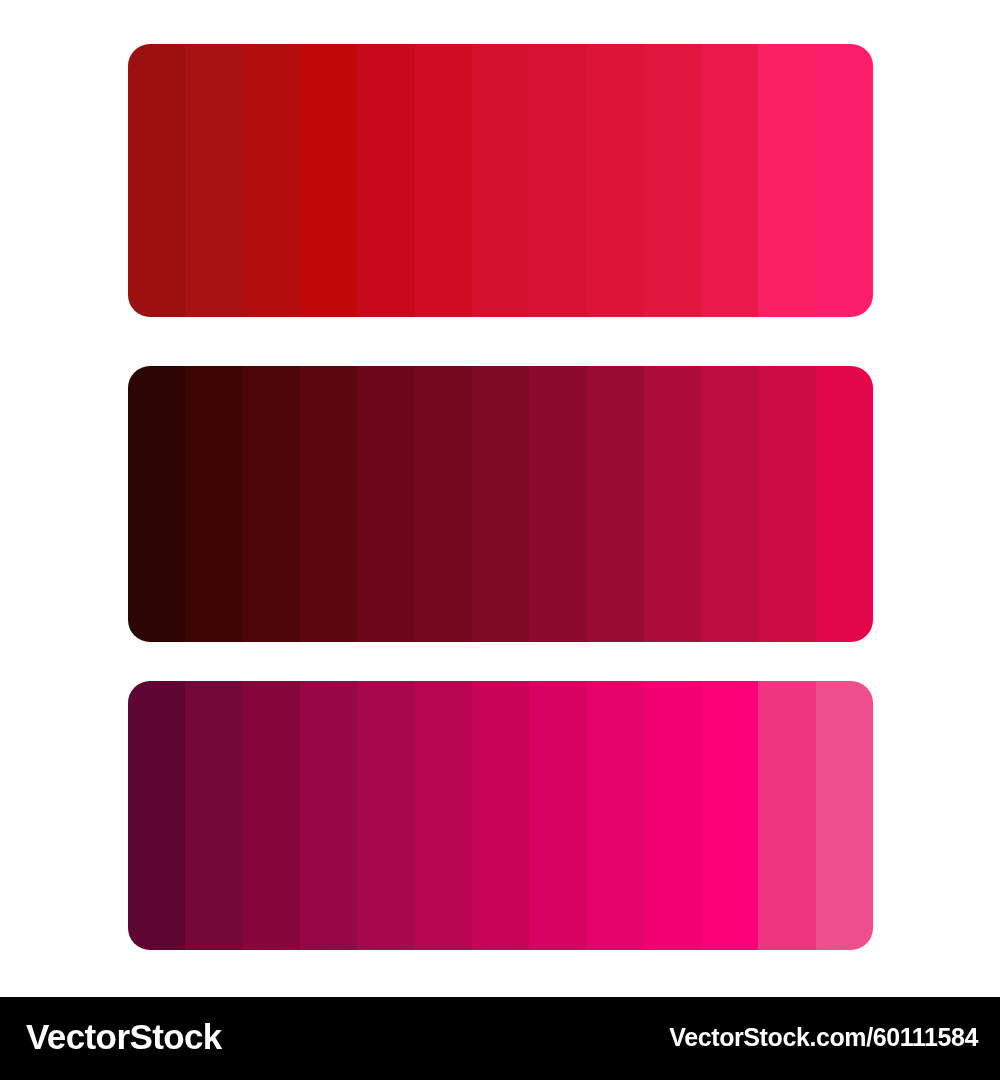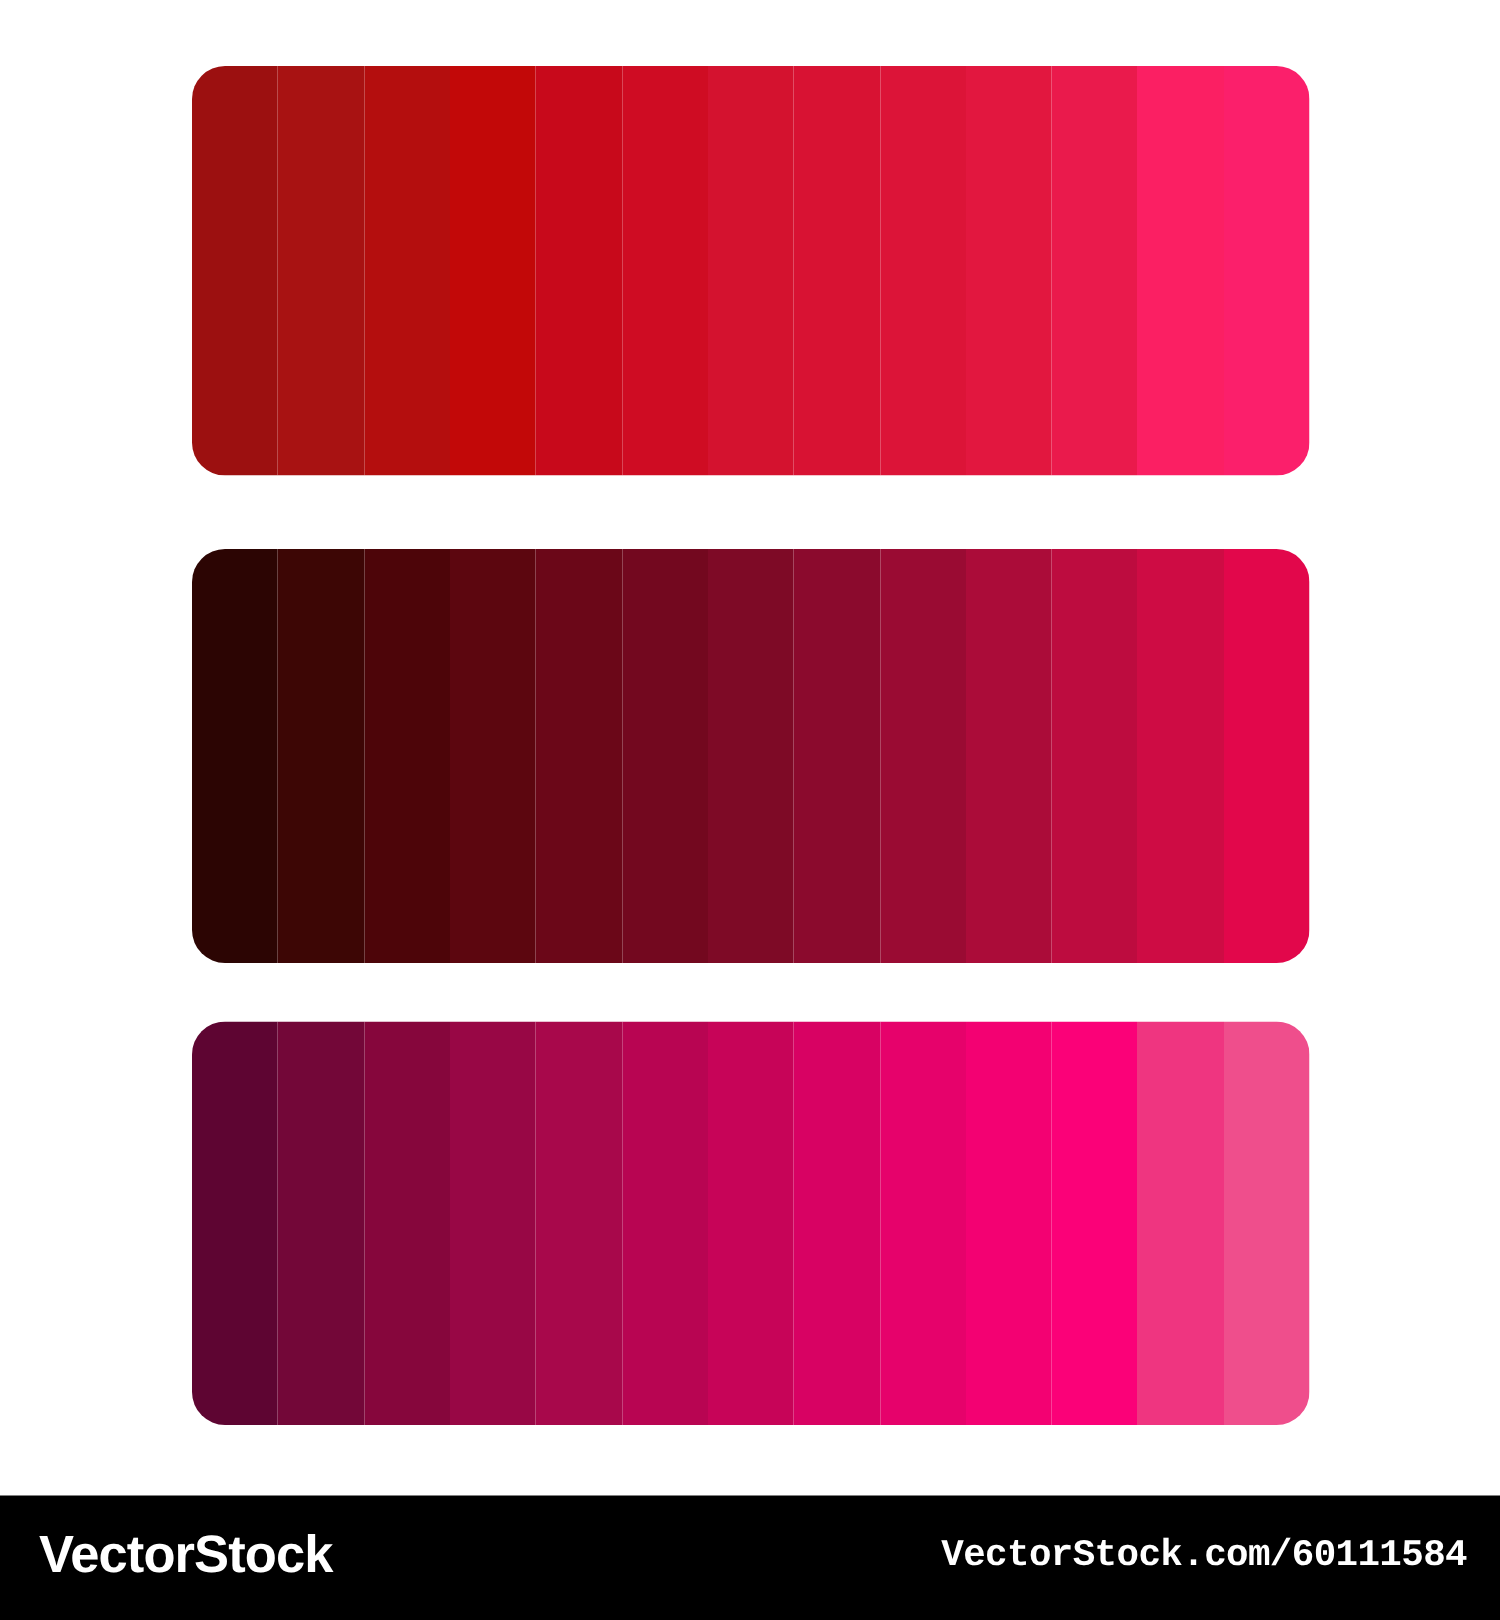--- a/index.html
+++ b/index.html
@@ -65,21 +65,21 @@
     letter-spacing: -0.6px;
     line-height: 45px;
     white-space: nowrap;
   }
 
   #footer-url {
     position: absolute;
     right: 22px;
     top: 22px;
     color: #ffffff;
-    font-family: Liberation Mono, monospace;
+    font-family: Liberation Sans, sans-serif;
     font-size: 25px;
     font-weight: bold;
     letter-spacing: -0.4px;
     line-height: 36px;
     white-space: nowrap;
   }
 </style>
 </head>
 <body style="background: rgb(255, 255, 255);">
 

